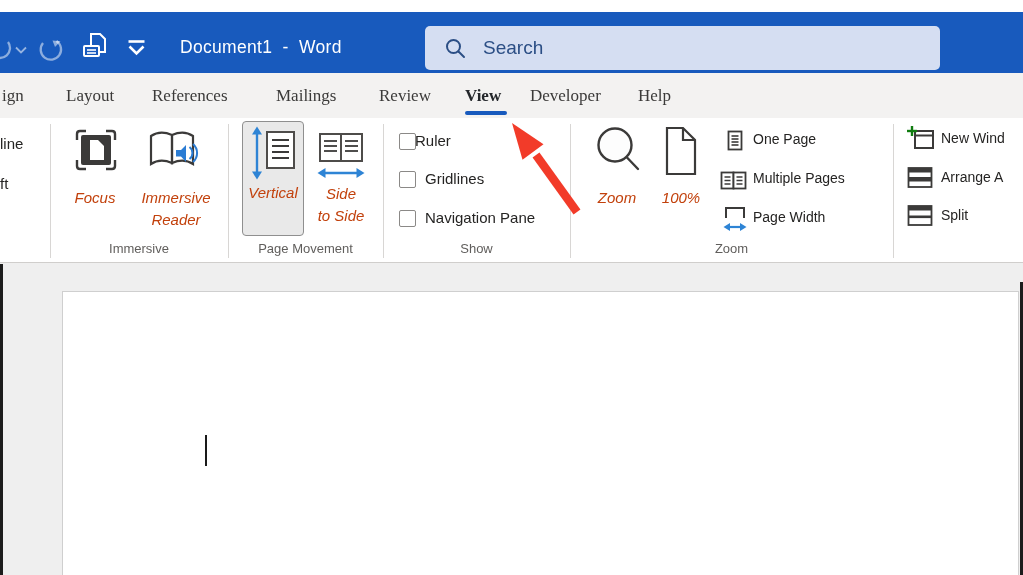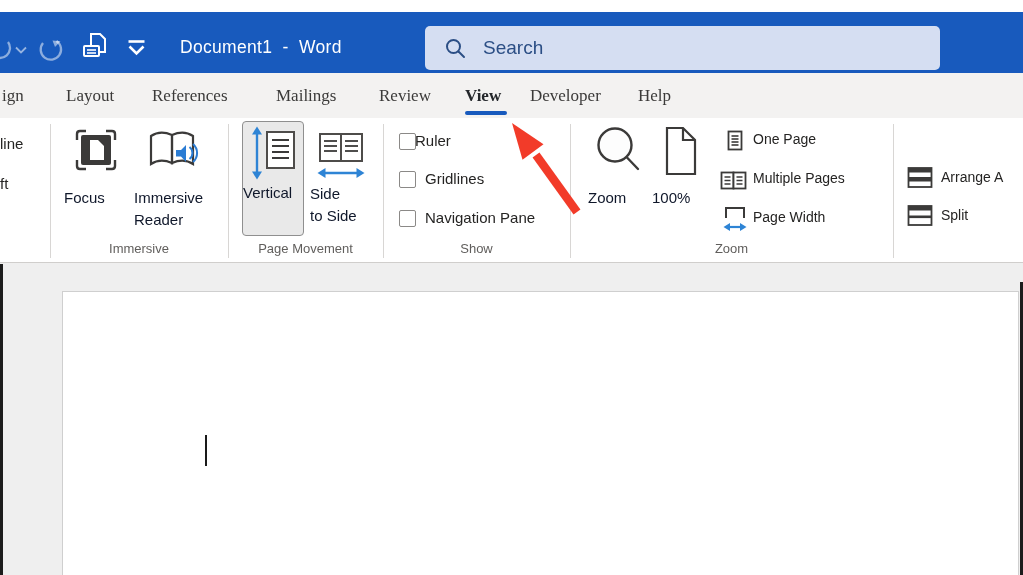--- a/index.html
+++ b/index.html
@@ -22,21 +22,21 @@
   .tab{
     position:absolute;top:0;height:45px;display:flex;align-items:center;
     font-size:17px;color:#3b3a39;cursor:pointer;white-space:nowrap;
   }
   .tab.active{color:#24272b;font-weight:bold;}
   .tab-underline{left:465px;top:111px;width:42px;height:3.5px;background:#185abd;border-radius:2px;}
   
   .ribbon{left:0;top:118px;width:1023px;height:145px;background:#ffffff;border-bottom:1px solid #d0cecc;box-sizing:border-box;}
   .sep{position:absolute;top:6px;width:1px;height:134px;background:#d8d6d4;}
   .grouplabel{position:absolute;top:123px;font-size:13px;color:#605e5c;text-align:center;}
-  .biglabel{position:absolute;top:65px;font-size:15px;color:#0f172a;line-height:22px;}
+  .biglabel{position:absolute;top:65px;font-size:15px;color:#c2410c;text-align:center;line-height:22px;font-style:italic;}
   .cutlabel{position:absolute;font-size:15px;color:#252423;}
   .checkbox{
     position:absolute;width:15px;height:15px;background:#fff;
     border:1.6px solid #8b8987;border-radius:2px;cursor:pointer;
   }
   .chklabel{position:absolute;font-size:15px;color:#252423;cursor:pointer;white-space:nowrap;}
   .vertical-btn{
     position:absolute;left:242px;top:3px;width:62px;height:115px;
     background:#e9e9e9;border:1px solid #8f8f8f;border-radius:4px;box-sizing:border-box;cursor:pointer;
   }
@@ -246,20 +246,29 @@
         <polygon points="0.5,22 7,18 7,26" fill="#2e84d5"></polygon>
         <polygon points="23.5,22 17,18 17,26" fill="#2e84d5"></polygon>
       </svg>
       <div class="smallrow-label" style="left:35px;top:5px;">Page Width</div>
     </div>
 
     <div class="grouplabel" style="left:570px;width:323px;">Zoom</div>
 
     <div class="sep" style="left:893px;"></div>
 
+    <div class="abs" style="left:905px;top:7px;width:118px;height:28px;cursor:pointer;">
+      <svg class="abs" style="left:1px;top:0;" width="30" height="27" viewBox="0 0 30 27">
+        <rect x="9" y="6" width="18" height="17" fill="#ffffff" stroke="#3b3a39" stroke-width="2"></rect>
+        <line x1="9" y1="10.5" x2="27" y2="10.5" stroke="#3b3a39" stroke-width="2"></line>
+        <line x1="6" y1="1" x2="6" y2="11" stroke="#107c10" stroke-width="2.4"></line>
+        <line x1="1" y1="6" x2="11" y2="6" stroke="#107c10" stroke-width="2.4"></line>
+      </svg>
+      <div class="smallrow-label" style="left:36px;top:5px;">New Wind</div>
+    </div>
 
     <div class="abs" style="left:905px;top:46px;width:118px;height:28px;cursor:pointer;">
       <svg class="abs" style="left:2px;top:2px;" width="27" height="24" viewBox="0 0 27 24">
         <rect x="1.5" y="2" width="23" height="19" fill="#ffffff" stroke="#3b3a39" stroke-width="1.8"></rect>
         <rect x="1.5" y="2" width="23" height="4.5" fill="#3b3a39"></rect>
         <rect x="1.5" y="11" width="23" height="4.5" fill="#3b3a39"></rect>
       </svg>
       <div class="smallrow-label" style="left:36px;top:5px;">Arrange A</div>
     </div>
 

